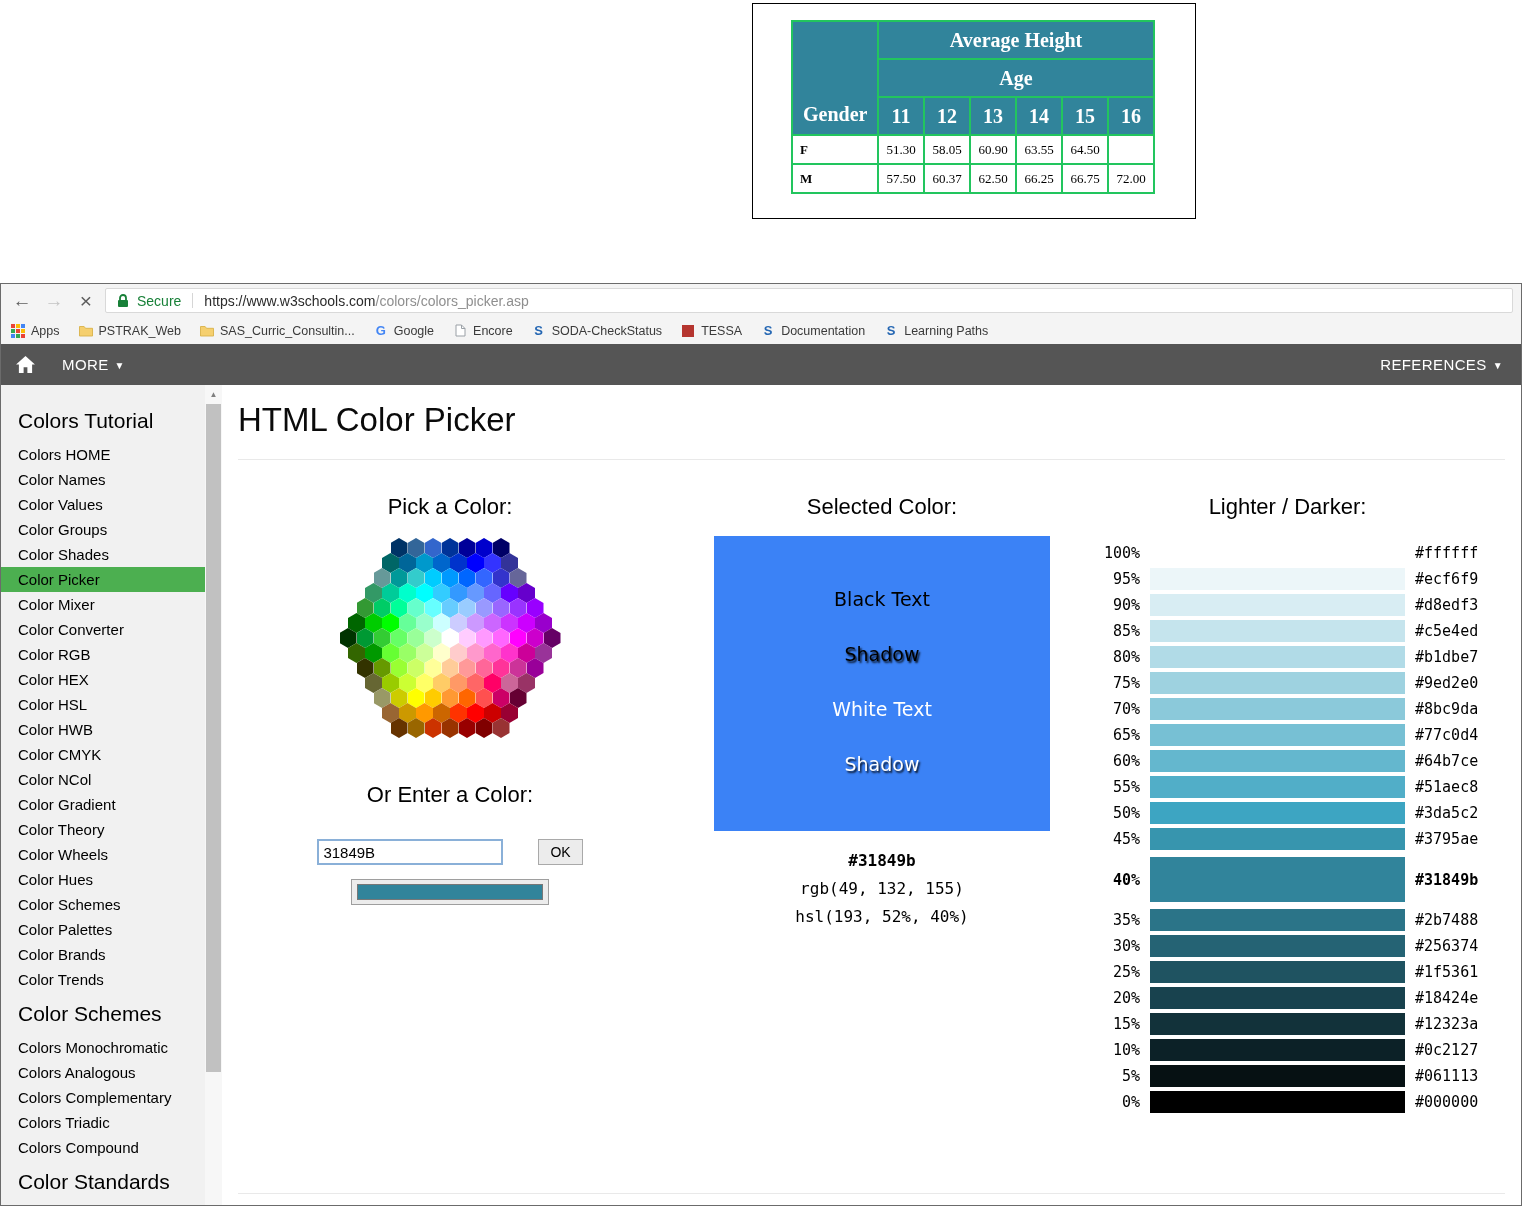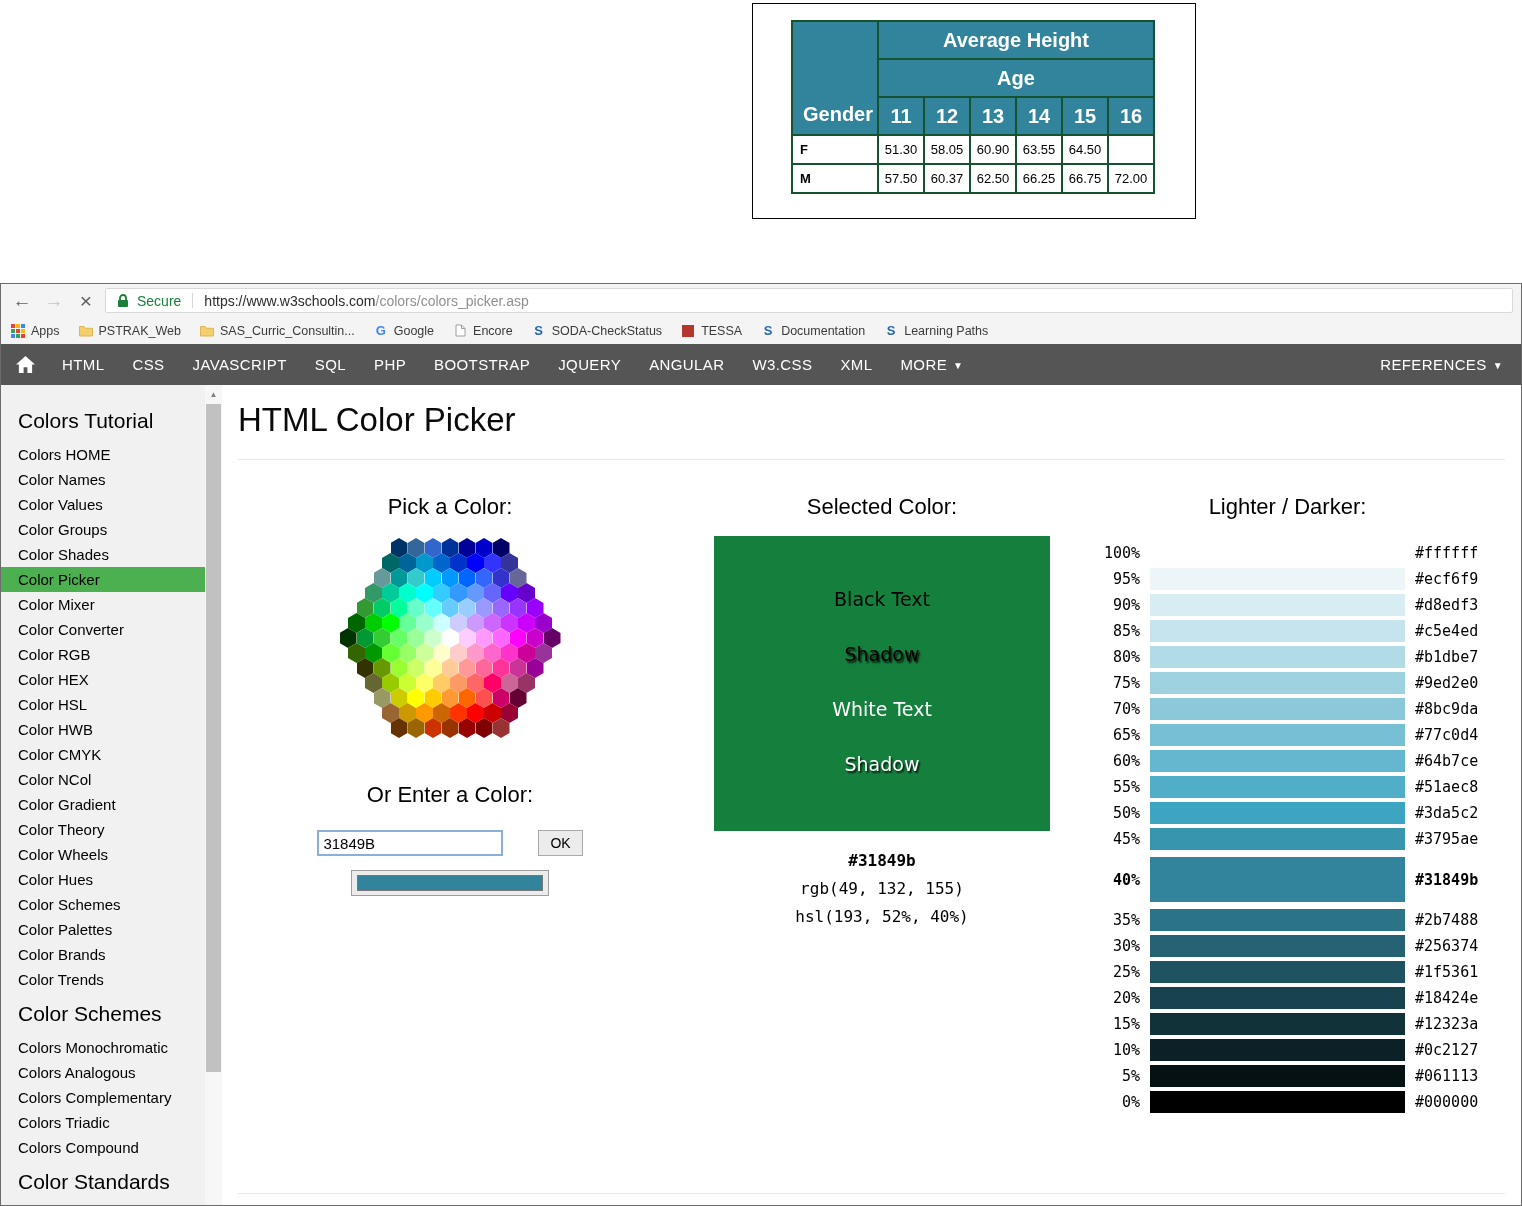--- a/index.html
+++ b/index.html
@@ -6,21 +6,21 @@
   html,body { margin:0; padding:0; }
   body {
     width:1522px; height:1206px; position:relative; background:#fff;
     font-family:"Liberation Sans", sans-serif; overflow:hidden; color:#000;
   }
 
   
   .float-window { position:absolute; left:752px; top:3px; width:444px; height:216px;
     background:#fff; border:1px solid #000; }
   .avg-table { position:absolute; left:38px; top:16px; border-collapse:collapse; }
-  .avg-table th, .avg-table td { border:2px solid #14532d; }
+  .avg-table th, .avg-table td { border:2px solid #22c55e;font-family:Liberation Serif, serif; }
   .avg-table th { background:#31849b; color:#fff; font-weight:bold; }
   .avg-table .big { font-size:20px; height:38px; text-align:center; }
   .avg-table .num { font-size:20px; width:46px; height:38px; text-align:center; }
   .avg-table .gender { width:86px; vertical-align:bottom; text-align:left;
     padding:0 0 8px 10px; font-size:20px; }
   .avg-table td { background:#fff; font-size:13px; height:29px; }
   .avg-table td.g { font-weight:bold; padding-left:7px; font-size:13px; }
   .avg-table td.v { text-align:center; }
 
   
@@ -87,21 +87,21 @@
   .col-shades { flex:1; padding:0 14px 0 6px; }
   .col-shades .col-h { text-align:center; }
 
   .hexmap { margin-top:18px; }
   .hex-row { display:flex; justify-content:center; }
   .hex-row + .hex-row { margin-top:-5px; }
   .hex { width:17px; height:20px;
     clip-path:polygon(50% 0,100% 25%,100% 75%,50% 100%,0 75%,0 25%); cursor:pointer; }
 
   .enter-h { margin-top:44px; }
-  .enter-row { margin-top:22px; display:flex; justify-content:center; align-items:center;gap:32px; }
+  .enter-row { margin-top:31px; display:flex; justify-content:center; align-items:center;gap:32px; }
   .color-input { width:186px; height:26px; border:2px solid #8ab0d8; font-size:15px;
     padding:0 4px; font-family:"Liberation Sans",sans-serif; outline:none; }
   .ok-btn { margin-left:3px; height:26px; padding:0 11px; background:#ececec;
     border:1px solid #a9a9a9; font-size:14px; font-family:"Liberation Sans",sans-serif; cursor:pointer; }
   .html5-h { margin-top:40px; }
   .html5-input { width:198px; height:26px; margin:14px auto 0; background:#ececec;
     border:1px solid #9e9e9e; padding:4px 5px; cursor:pointer; }
   .html5-swatch { width:100%; height:100%; border:1px solid #777; }
 
   .sel-box { width:336px; height:295px; margin:16px auto 0; display:flex;
@@ -259,32 +259,20 @@
         <span>Learning Paths</span>
       </span>
     </div>
 
   <div class="navbar" style="background: rgb(85, 85, 85);">
     <div class="nav-home">
       <svg width="19" height="17" viewBox="0 0 20 18">
           <path d="M10 0 L0 9 h3 v9 h5 v-6 h4 v6 h5 V9 h3 z" fill="#fff"></path>
         </svg>
     </div>
-    <div class="nav-items">
-        <div class="nav-item">HTML</div>
-        <div class="nav-item">CSS</div>
-        <div class="nav-item">JAVASCRIPT</div>
-        <div class="nav-item">SQL</div>
-        <div class="nav-item">PHP</div>
-        <div class="nav-item">BOOTSTRAP</div>
-        <div class="nav-item">JQUERY</div>
-        <div class="nav-item">ANGULAR</div>
-        <div class="nav-item">W3.CSS</div>
-        <div class="nav-item">XML</div>
-      </div>
     <div class="nav-item"><span>MORE</span><span class="caret-down">▼</span></div>
     <div class="nav-spacer"></div>
     <div class="nav-item nav-refs"><span>REFERENCES</span><span class="caret-down">▼</span></div>
   </div>
 
   <div class="content">
     <aside class="sidebar">
         <div class="sb-heading">Colors Tutorial</div>
         <div class="sb-item">Colors HOME</div>
         <div class="sb-item">Color Names</div>
@@ -492,21 +480,21 @@
             <input class="color-input" value="31849B" style="">
             <button class="ok-btn">OK</button>
           </div>
           <div class="html5-input">
             <div class="html5-swatch" style="background: rgb(49, 132, 155);"></div>
           </div>
         </div>
 
         <div class="col col-selected">
           <div class="col-h">Selected Color:</div>
-          <div class="sel-box" style="background: #15803d;">
+          <div class="sel-box" style="background: #3b82f6;">
               <div class="t-black">Black Text</div>
               <div class="t-black-sh">Shadow</div>
               <div class="t-white">White Text</div>
               <div class="t-white-sh">Shadow</div>
             </div>
           <div class="sel-hex">#31849b</div>
           <div class="sel-rgb">rgb(49, 132, 155)</div>
           <div class="sel-hsl">hsl(193, 52%, 40%)</div>
         </div>
 

